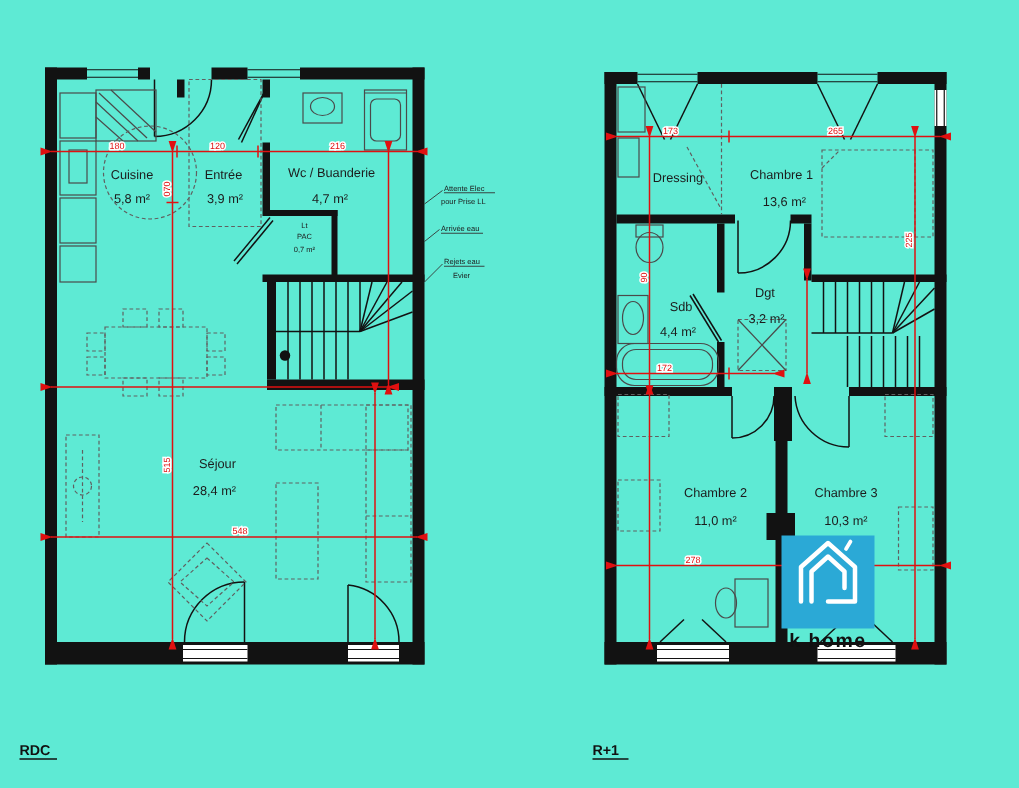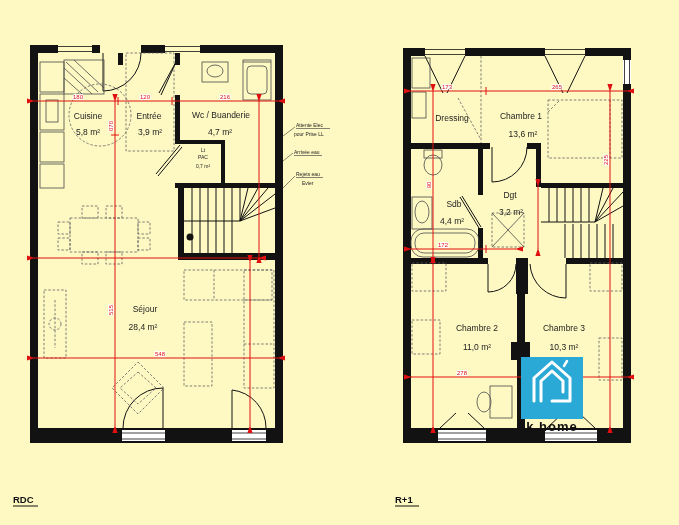--- a/index.html
+++ b/index.html
@@ -1,16 +1,16 @@
 <!DOCTYPE html>
 <html><head>
 <meta charset="utf-8">
 <style>
   html,body{margin:0;padding:0;background:#fff;}
-  #canvas{position:relative;width:679px;height:525px;background:#fef9c3;overflow:hidden;
+  #canvas{position:relative;width:679px;height:525px;background:#5eead4;overflow:hidden;
           font-family:"Liberation Sans", sans-serif;}
   svg{position:absolute;left:0;top:0;}
   text{font-family:"Liberation Sans", sans-serif;}
   .roomname{font-size:8.5px;fill:#1c1c1c;}
   .roomarea{font-size:8.5px;fill:#1c1c1c;}
   .tiny{font-size:5px;fill:#1c1c1c;}
   .dim{font-size:6px;fill:#e01010;paint-order:stroke;stroke:#ffffff;stroke-width:2px;}
   .floorlabel{font-size:9.5px;font-weight:bold;fill:#111;}
   .wall{fill:#121212;}
   .thin{stroke:#121212;stroke-width:1;fill:none;}

